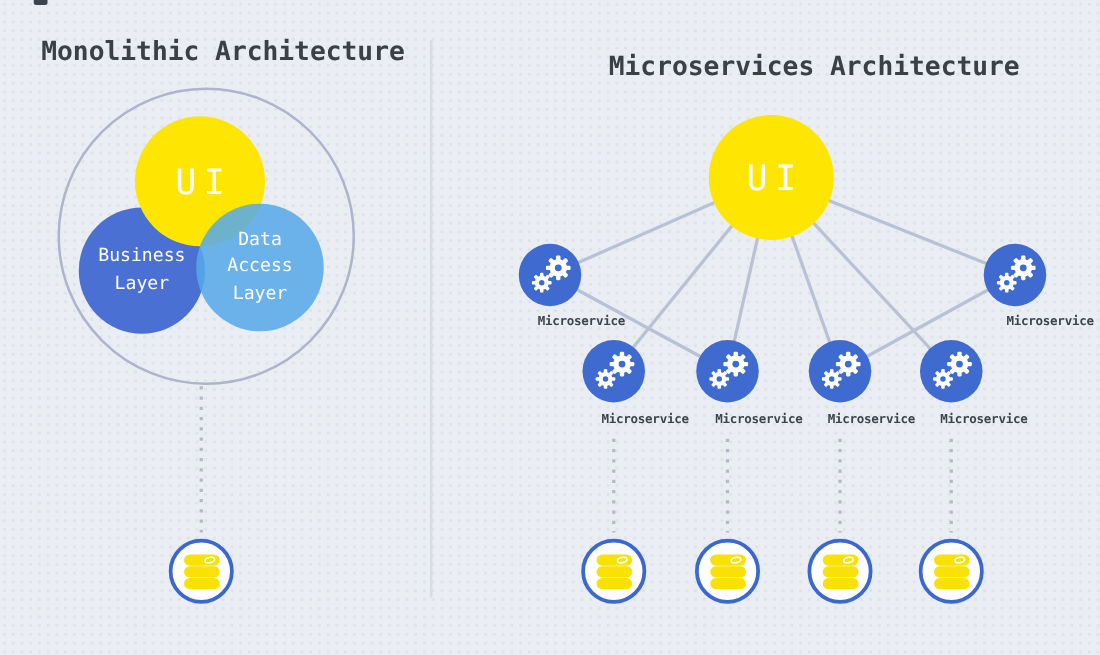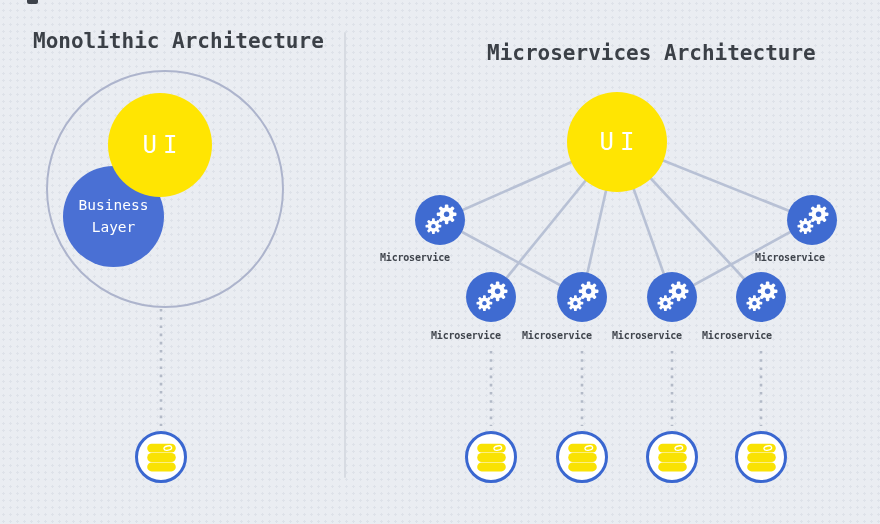--- a/index.html
+++ b/index.html
@@ -14,30 +14,30 @@
   }
   .abs{position:absolute;}
   .title{
     font-size:21px;font-weight:600;color:#3B4047;
     white-space:nowrap;letter-spacing:0;
   }
   .divider{width:2px;border-radius:1px;background:#D7DBE2;}
   .circle{border-radius:50%;display:flex;align-items:center;justify-content:center;text-align:center;}
   .outer-ring{border:2px solid #ADB4CC;background:transparent;}
   .ui-circle{background:#FFE502;z-index:3;}
-  .ui-text{color:#FFFFFF;font-size:24px;letter-spacing:6px;margin-right:-6px;font-weight:400;}
+  .ui-text{color:#FFFFFF;font-size:28px;letter-spacing:6px;margin-right:-6px;font-weight:400;}
   .biz-circle{background:#4A70D4;z-index:2;}
   .data-circle{background:rgba(87,169,232,0.87);z-index:4;}
   .venn-label{color:#FFFFFF;font-size:14.5px;line-height:1.45;font-weight:500;}
   .biz-circle .venn-label{width:84px;}
   .data-circle .venn-label{width:72px;}
   .ms-node{width:50px;height:50px;background:#3F6BD1;z-index:3;}
   .ms-node svg{width:44px;height:44px;display:block;}
   .ms-label{
-    width:120px;text-align:left;font-size:10px;font-weight:600;
+    width:120px;text-align:right;font-size:10px;font-weight:600;
     color:#3F444C;letter-spacing:-0.2px;white-space:nowrap;
   }
   .db-node{
     width:52px;height:52px;box-sizing:border-box;
     background:#FFFFFF;border:3.5px solid #3A67D0;z-index:3;
   }
   .db-node svg{width:37px;height:37px;display:block;}
   .wires{left:0;top:0;pointer-events:none;z-index:1;}
   .artifact{width:11px;height:4px;background:#3E434B;border-radius:0 0 2px 2px;}
 </style>
@@ -104,20 +104,23 @@
   <div class="abs circle outer-ring" style="left:46px;top:70px;width:234px;height:234px"></div>
 
   <div class="abs circle biz-circle" style="left:63px;top:166px;width:101px;height:101px">
     <span class="venn-label">Business Layer</span>
   </div>
 
   <div class="abs circle ui-circle" style="left:108px;top:93px;width:104px;height:104px">
     <span class="ui-text">UI</span>
   </div>
 
+  <div class="abs circle data-circle" style="left:157px;top:163px;width:102px;height:102px">
+    <span class="venn-label">Data Access Layer</span>
+  </div>
 
   <div class="abs circle db-node" style="left:135px;top:431px">
     <svg viewBox="-22 -22 44 44">
         <use href="#db-icon"></use>
       </svg>
   </div>
 
   <div class="abs title" style="left:487px;top:41px">Microservices Architecture</div>
 
   <div class="abs circle ui-circle" style="left:567px;top:92px;width:100px;height:100px">

